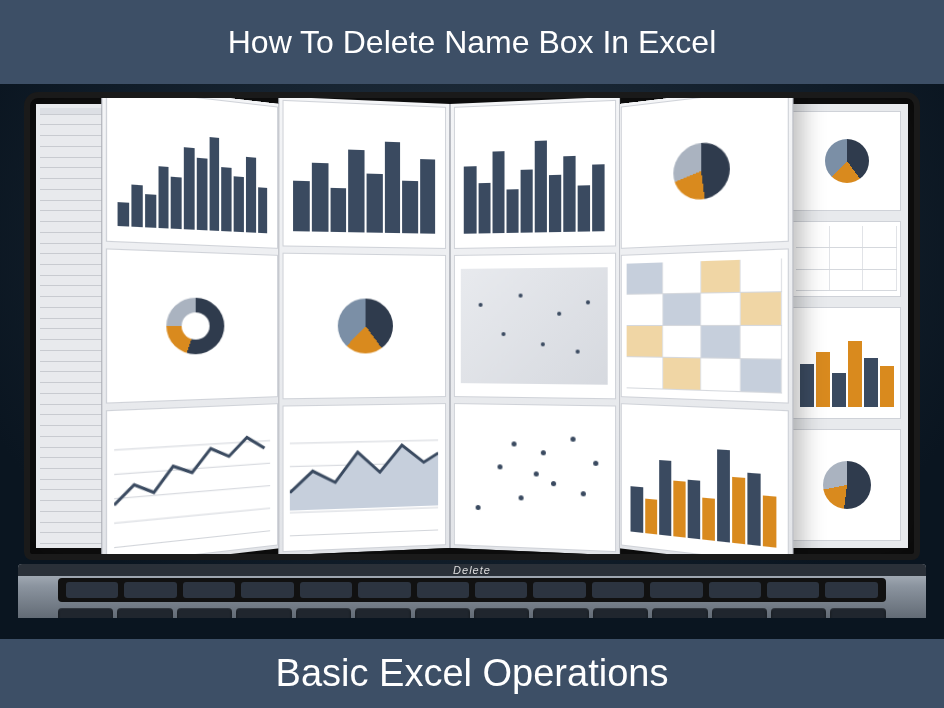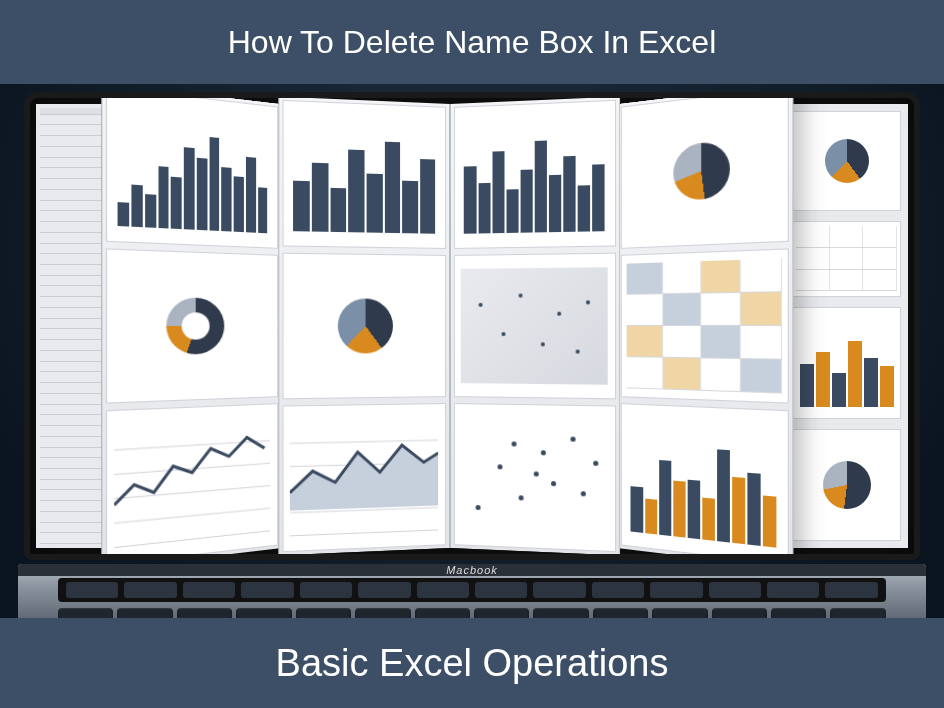--- a/index.html
+++ b/index.html
@@ -16,21 +16,21 @@
     left: 0; right: 0;
     background: #3d4f66;
     color: #fff;
     text-align: center;
     display: flex;
     align-items: center;
     justify-content: center;
     z-index: 10;
   }
   .top-banner { top: 0; height: 84px; font-size: 32px; font-weight: 500; }
-  .bottom-banner { bottom: 0; height: 90px; font-size: 38px; font-weight: 400; }
+  .bottom-banner { bottom: 0; height: 69px; font-size: 38px; font-weight: 400; }
 
   
   .laptop-zone {
     position: absolute;
     top: 84px; left: 0; right: 0; bottom: 90px;
     background: radial-gradient(ellipse at 50% 30%, #233241 0%, #0a1520 80%);
     overflow: hidden;
   }
   .screen {
     position: absolute;
@@ -360,21 +360,21 @@
         </div>
         <div class="tile" style="flex:0.9">
           <div class="pie" style="width:48px;height:48px;background:conic-gradient(#2f3b4d 0 52%, #d98a1e 52% 72%, #aab3c0 72% 100%)"></div>
         </div>
       </div>
     </div>
   </div>
 
   <div class="deck">
     <div class="hinge"></div>
-    <div class="brand">Macbook</div>
+    <div class="brand">Delete</div>
     <div class="touchbar">
       <span></span>
         <span></span>
         <span></span>
         <span></span>
         <span></span>
         <span></span>
         <span></span>
         <span></span>
         <span></span>

